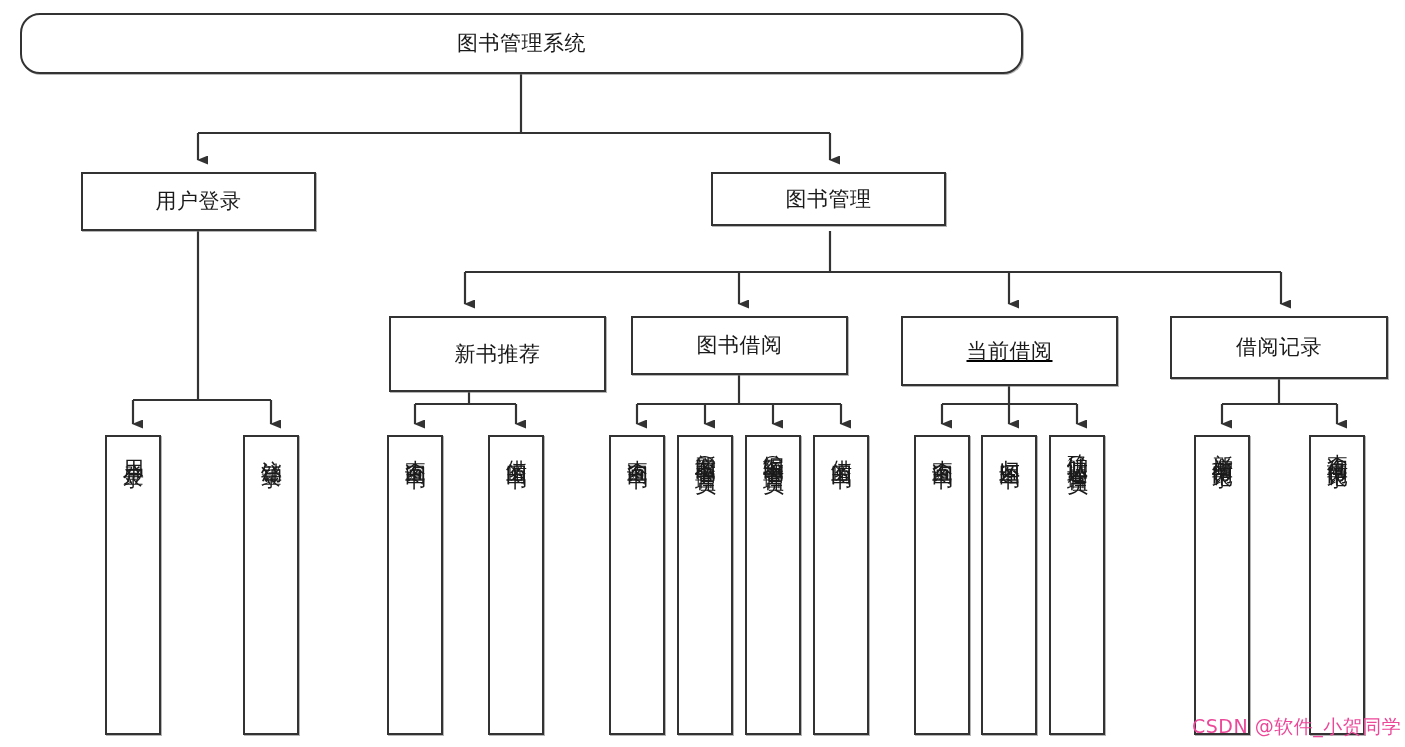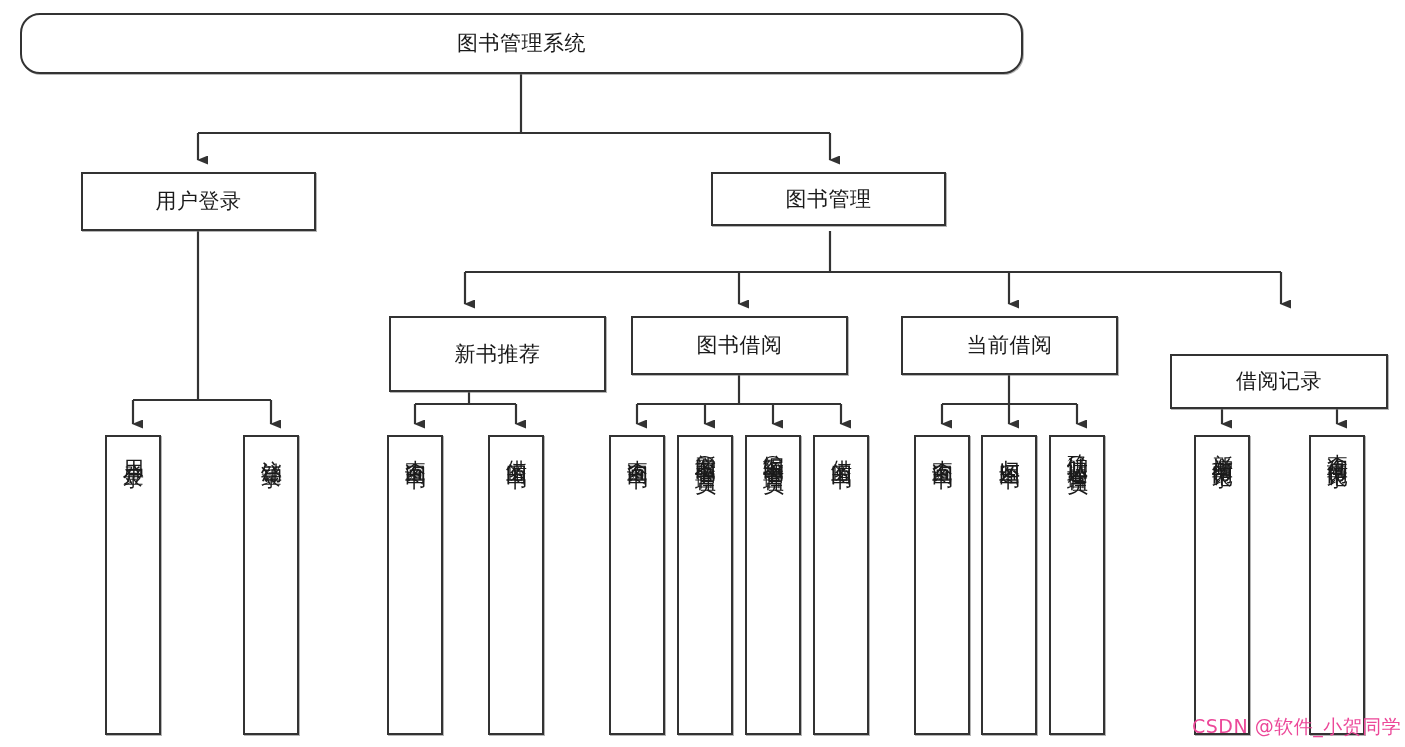--- a/index.html
+++ b/index.html
@@ -136,24 +136,24 @@
   <div class="node" style="left:711px; top:172px; width:235px; height:54px;">
     <span class="label">图书管理</span>
   </div>
 
   <div class="node" style="left:361px; top:316px; width:217px; height:76px;margin-left:28px;">
     <span class="label">新书推荐</span>
   </div>
   <div class="node" style="left:631px; top:316px; width:217px; height:59px;">
     <span class="label">图书借阅</span>
   </div>
-  <div class="node" style="left:901px; top:316px; width:217px; height:59px;">
+  <div class="node" style="left:901px; top:316px; width:217px; height:70px;text-decoration:underline;">
     <span class="label">当前借阅</span>
   </div>
-  <div class="node" style="left:1170px; top:316px; width:218px; height:55px;margin-top:38px;">
+  <div class="node" style="left:1170px; top:316px; width:218px; height:63px;">
     <span class="label">借阅记录</span>
   </div>
 
   <div class="node leaf" style="left:105px; top:435px; width:56px; height:300px;">
     <span class="label">用户登录</span>
   </div>
   <div class="node leaf" style="left:243px; top:435px; width:56px; height:300px;">
     <span class="label">注销登录</span>
   </div>
 

